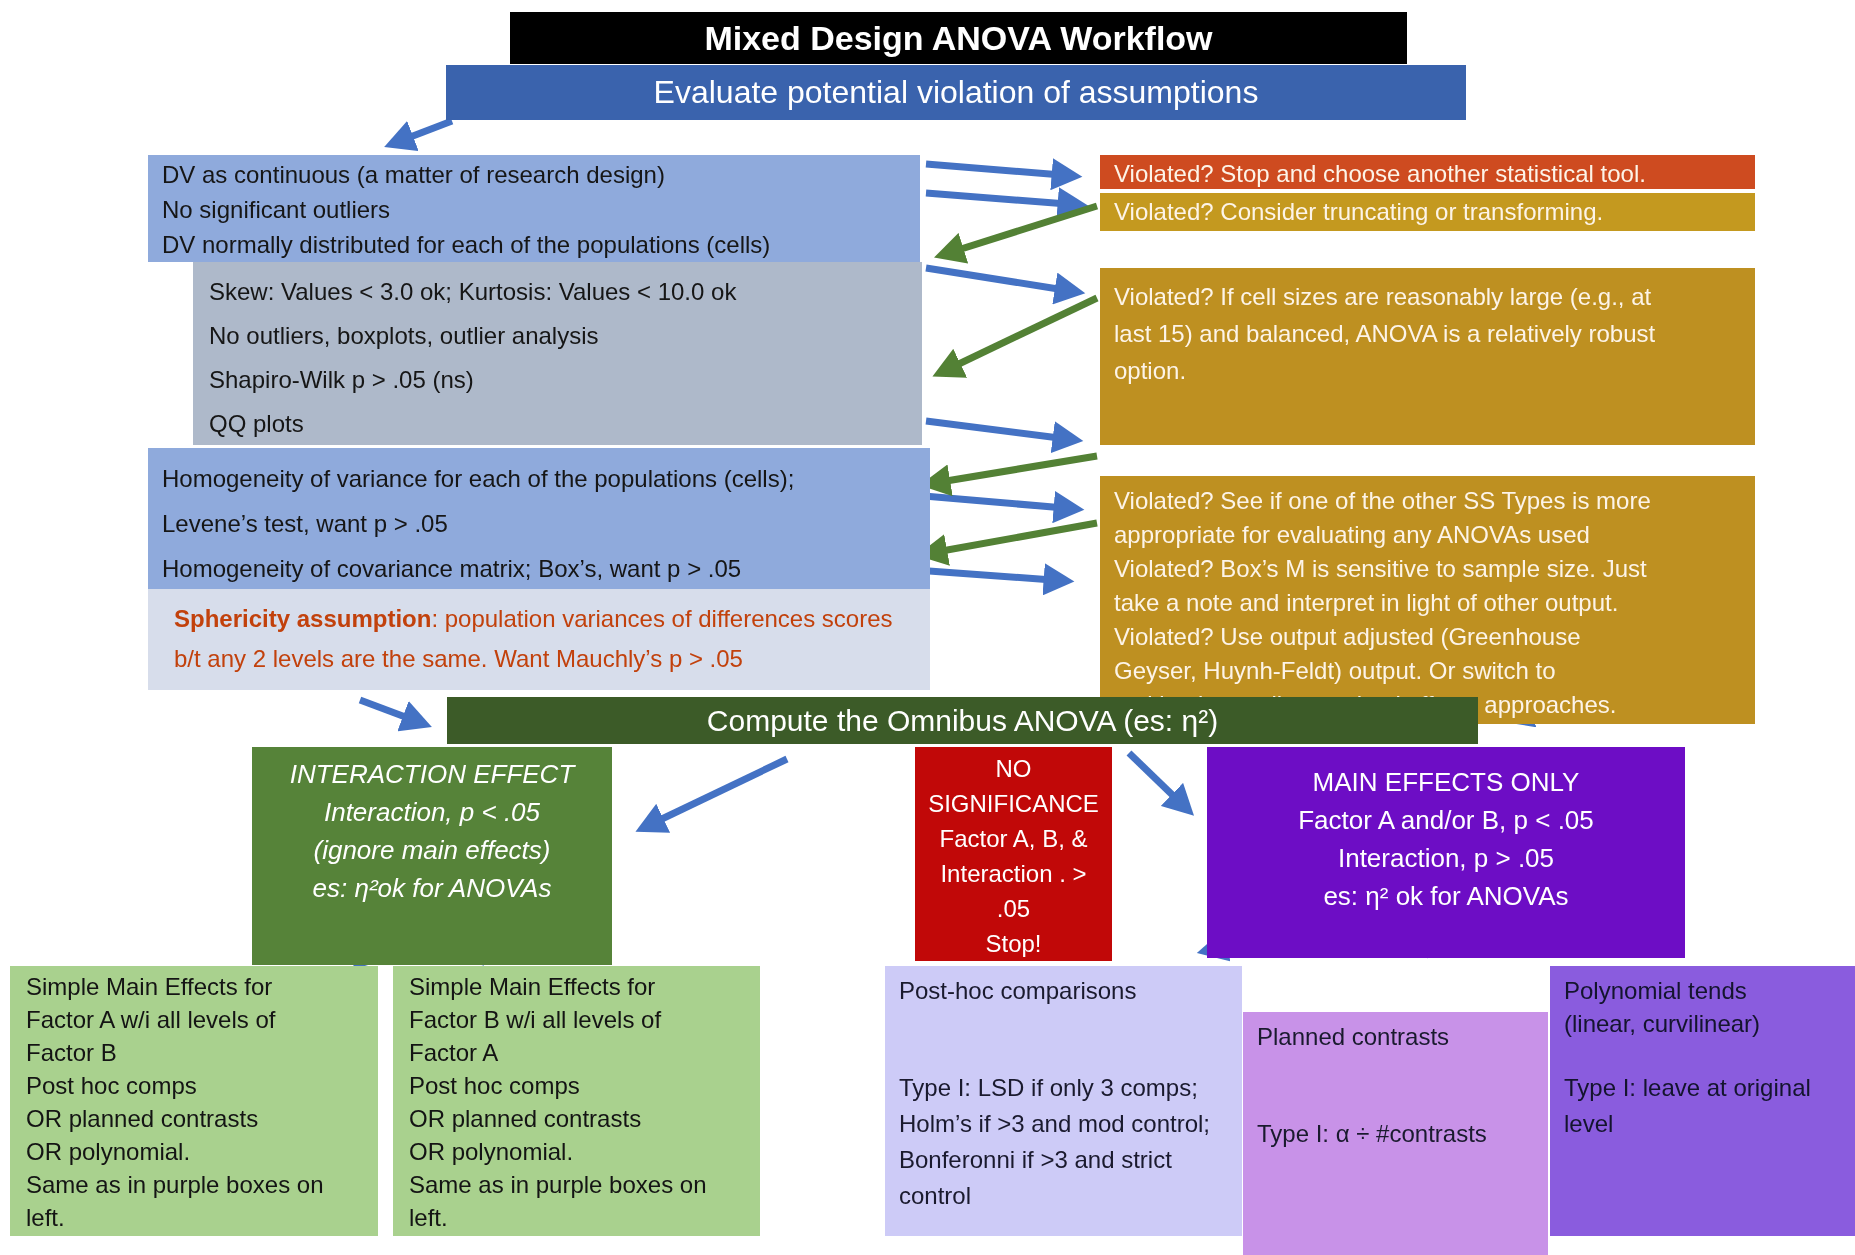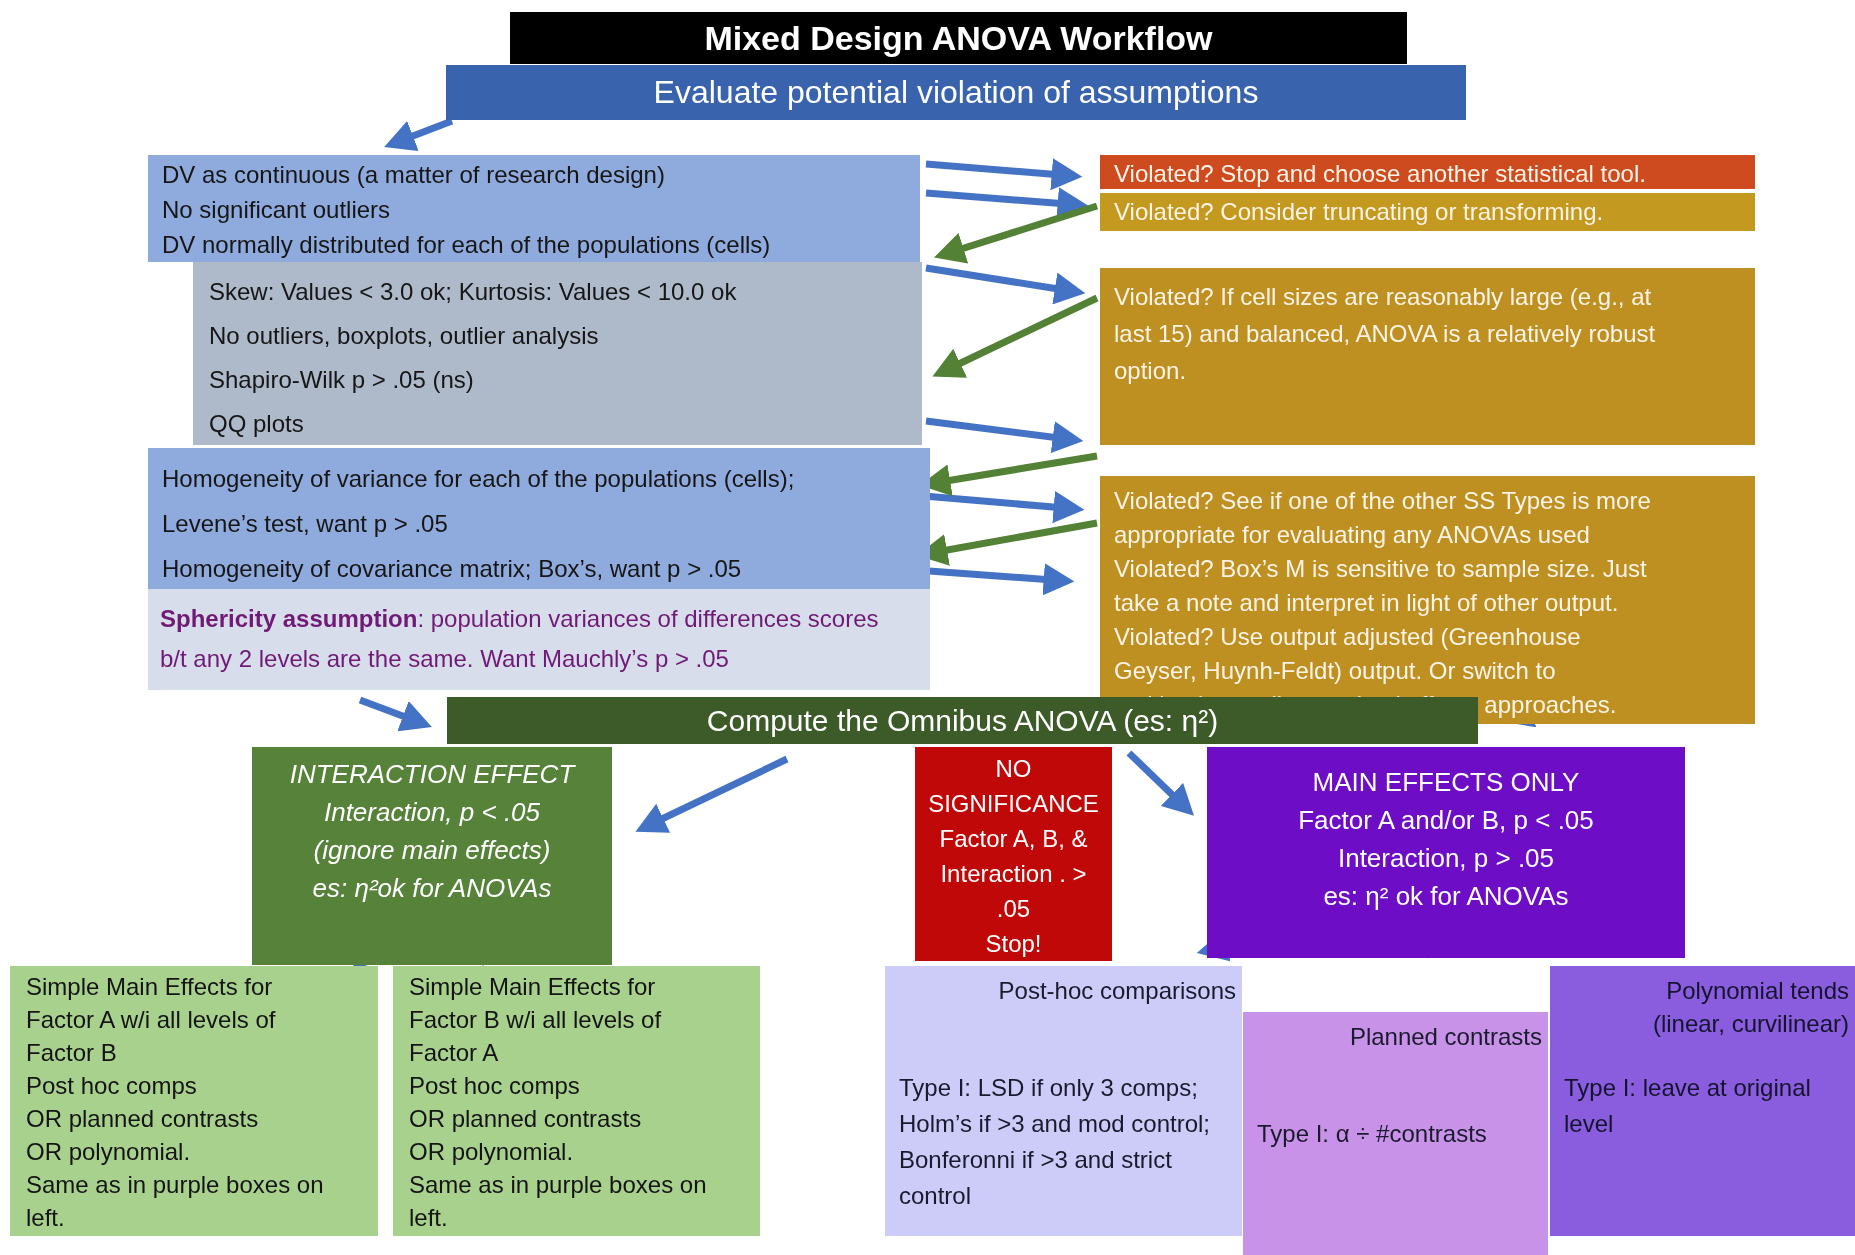--- a/index.html
+++ b/index.html
@@ -17,22 +17,22 @@
   
   .assum1{left:148px;top:155px;width:772px;height:107px;background:#8faadc;color:#161616;
     font-size:24px;padding:2px 0 0 14px;}
   .assum1 .line{line-height:35px;}
   .skewbox{left:193px;top:262px;width:729px;height:183px;background:#aeb9ca;color:#161616;
     font-size:24px;padding:8px 0 0 16px;}
   .skewbox .line{line-height:44px;}
   .assum2{left:148px;top:448px;width:782px;height:141px;background:#8faadc;color:#161616;
     font-size:24px;padding:8px 0 0 14px;}
   .assum2 .line{line-height:45px;}
-  .sphericity{left:148px;top:589px;width:782px;height:101px;background:#d7ddeb;color:#701a75;
-    font-size:24px;padding:10px 24px 0 12px;line-height:40px;}
+  .sphericity{left:148px;top:589px;width:782px;height:101px;background:#d7ddeb;color:#c2410c;
+    font-size:24px;padding:10px 24px 0 26px;line-height:40px;}
   .sphericity b{font-weight:700;}
 
   
   .stopbar{left:1100px;top:155px;width:655px;height:34px;background:#ce4b20;color:#fdf4e8;
     font-size:24px;line-height:38px;padding-left:14px;}
   .truncbar{left:1100px;top:193px;width:655px;height:38px;background:#c4991f;color:#fdf4e8;
     font-size:24px;line-height:38px;padding-left:14px;}
   .gold1{left:1100px;top:268px;width:655px;height:177px;background:#be9021;color:#fdf4e8;
     font-size:24px;padding:10px 0 0 14px;}
   .gold1 .line{line-height:37px;}
@@ -56,21 +56,21 @@
   
   .greenA{left:10px;top:966px;width:368px;height:270px;background:#a9d18e;color:#141414;
     font-size:24px;padding:4px 0 0 16px;}
   .greenB{left:393px;top:966px;width:367px;height:270px;background:#a9d18e;color:#141414;
     font-size:24px;padding:4px 0 0 16px;}
   .greenA .line,.greenB .line{line-height:33px;}
   .posthoc{left:885px;top:966px;width:357px;height:270px;background:#cdcbf7;color:#1a1a2e;font-size:24px;}
   .planned{left:1243px;top:1012px;width:305px;height:270px;background:#c892e8;color:#1a1a2e;font-size:24px;}
   .poly{left:1550px;top:966px;width:305px;height:270px;background:#8a5cde;color:#14142e;font-size:24px;}
   .bx-title{position:absolute;top:8px;left:14px;right:6px;}
-  .bx-title .line{line-height:33px;white-space:normal;text-align:right;}
+  .bx-title .line{line-height:33px;white-space:normal;}
   .bx-body{position:absolute;top:104px;left:14px;right:6px;}
   .bx-body .line{line-height:36px;white-space:normal;}
 
   svg.arrows{position:absolute;left:0;top:0;width:1855px;height:1255px;pointer-events:none;}
 </style>
 </head>
 <body>
 
 <div id="canvas">
 

